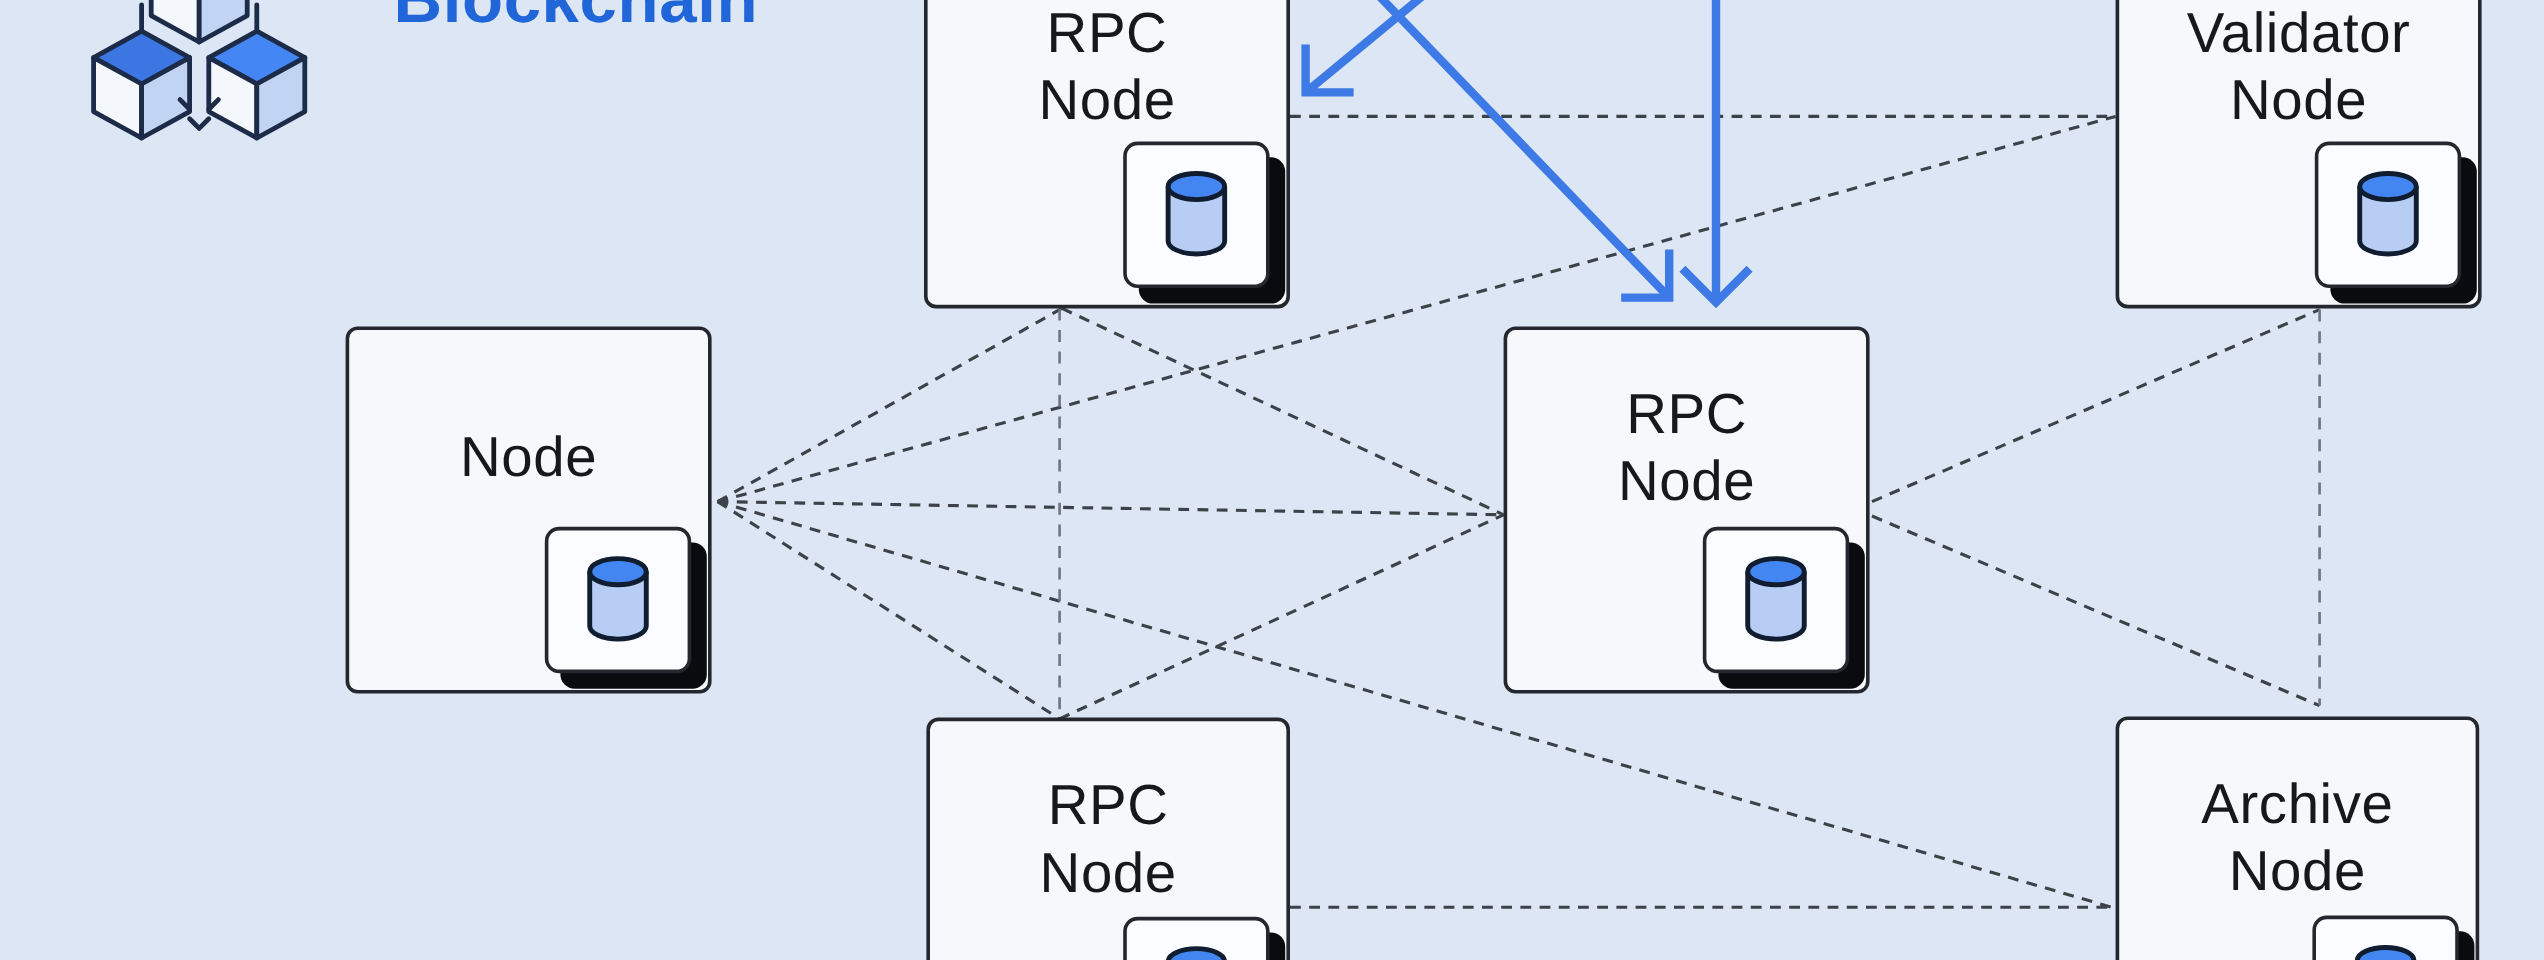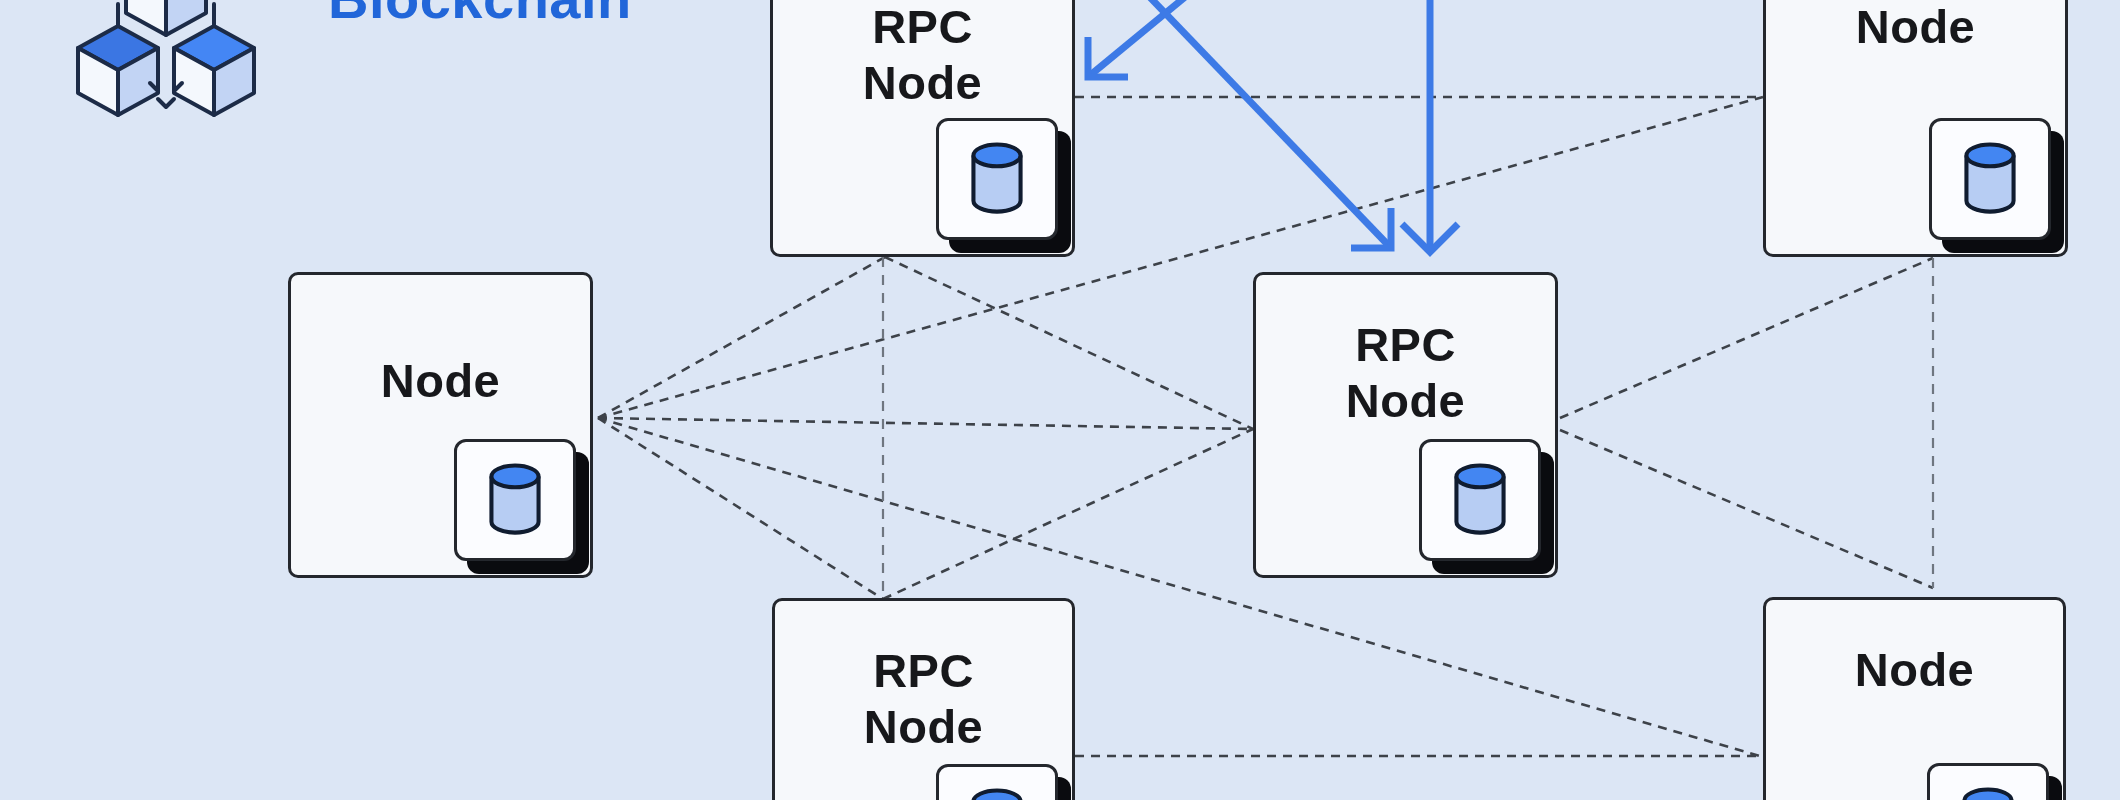--- a/index.html
+++ b/index.html
@@ -19,21 +19,21 @@
   .arrow-shaft{stroke:var(--arrow);stroke-width:7;fill:none;}
   .arrow-head{stroke:var(--arrow);stroke-width:7;fill:none;stroke-linejoin:miter;}
   .node-box{
     position:absolute;background:var(--box-fill);
     border:3px solid var(--box-border);border-radius:10px;
     box-sizing:border-box;
   }
   .node-label{
     position:absolute;left:0;right:0;top:42px;
     text-align:center;color:var(--label);
-    font-size:47px;font-weight:bold;line-height:56px;letter-spacing:.5px;
+    font-size:47px;font-weight:normal;line-height:56px;letter-spacing:.5px;
   }
   .node-label.single{top:78px;}
   .chip{
     position:absolute;right:14px;bottom:14px;width:122px;height:122px;
     background:var(--chip-fill);border:3px solid var(--box-border);border-radius:12px;
     box-sizing:border-box;box-shadow:13px 13px 0 var(--shadow);
     display:flex;align-items:center;justify-content:center;
   }
   .db{width:58px;height:74px;}
   #brand-logo{position:absolute;left:74px;top:0;width:200px;height:150px;overflow:visible;}
@@ -102,20 +102,21 @@
   <div class="chip">
     <svg class="db" viewBox="0 0 64 80" xmlns="http://www.w3.org/2000/svg">
       <path d="M6 14 v50 a26 12 0 0 0 52 0 v-50" fill="#b7cdf3" stroke="#101c30" stroke-width="4.5"></path>
       <ellipse cx="32" cy="14" rx="26" ry="12" fill="#4386f2" stroke="#101c30" stroke-width="4.5"></ellipse>
     </svg>
   </div>
 </div>
 
 <div class="node-box" style="left: 1763px; top: -46px; width: 305px; height: 303px;">
   <div class="node-label">
+    <div>Validator</div>
     <div>Node</div>
   </div>
   <div class="chip">
     <svg class="db" viewBox="0 0 64 80" xmlns="http://www.w3.org/2000/svg">
       <path d="M6 14 v50 a26 12 0 0 0 52 0 v-50" fill="#b7cdf3" stroke="#101c30" stroke-width="4.5"></path>
       <ellipse cx="32" cy="14" rx="26" ry="12" fill="#4386f2" stroke="#101c30" stroke-width="4.5"></ellipse>
     </svg>
   </div>
 </div>
 
@@ -153,20 +154,21 @@
   <div class="chip">
     <svg class="db" viewBox="0 0 64 80" xmlns="http://www.w3.org/2000/svg">
       <path d="M6 14 v50 a26 12 0 0 0 52 0 v-50" fill="#b7cdf3" stroke="#101c30" stroke-width="4.5"></path>
       <ellipse cx="32" cy="14" rx="26" ry="12" fill="#4386f2" stroke="#101c30" stroke-width="4.5"></ellipse>
     </svg>
   </div>
 </div>
 
 <div class="node-box" style="left: 1763px; top: 597px; width: 303px; height: 305px;">
   <div class="node-label">
+    <div>Archive</div>
     <div>Node</div>
   </div>
   <div class="chip">
     <svg class="db" viewBox="0 0 64 80" xmlns="http://www.w3.org/2000/svg">
       <path d="M6 14 v50 a26 12 0 0 0 52 0 v-50" fill="#b7cdf3" stroke="#101c30" stroke-width="4.5"></path>
       <ellipse cx="32" cy="14" rx="26" ry="12" fill="#4386f2" stroke="#101c30" stroke-width="4.5"></ellipse>
     </svg>
   </div>
 </div>
 

